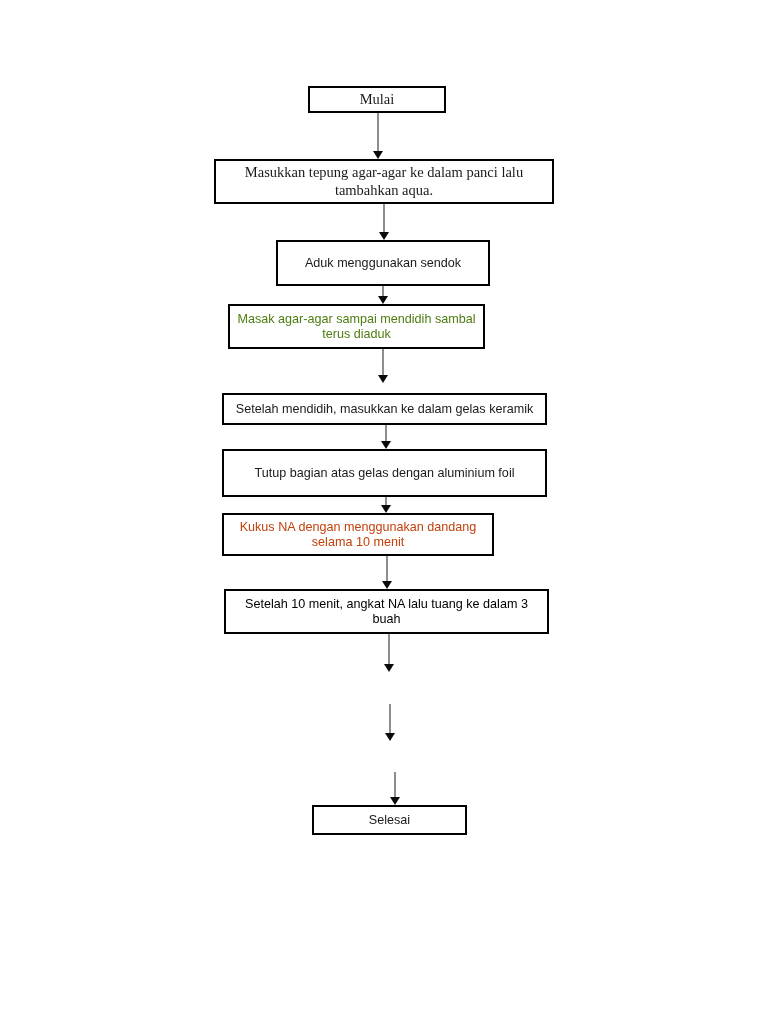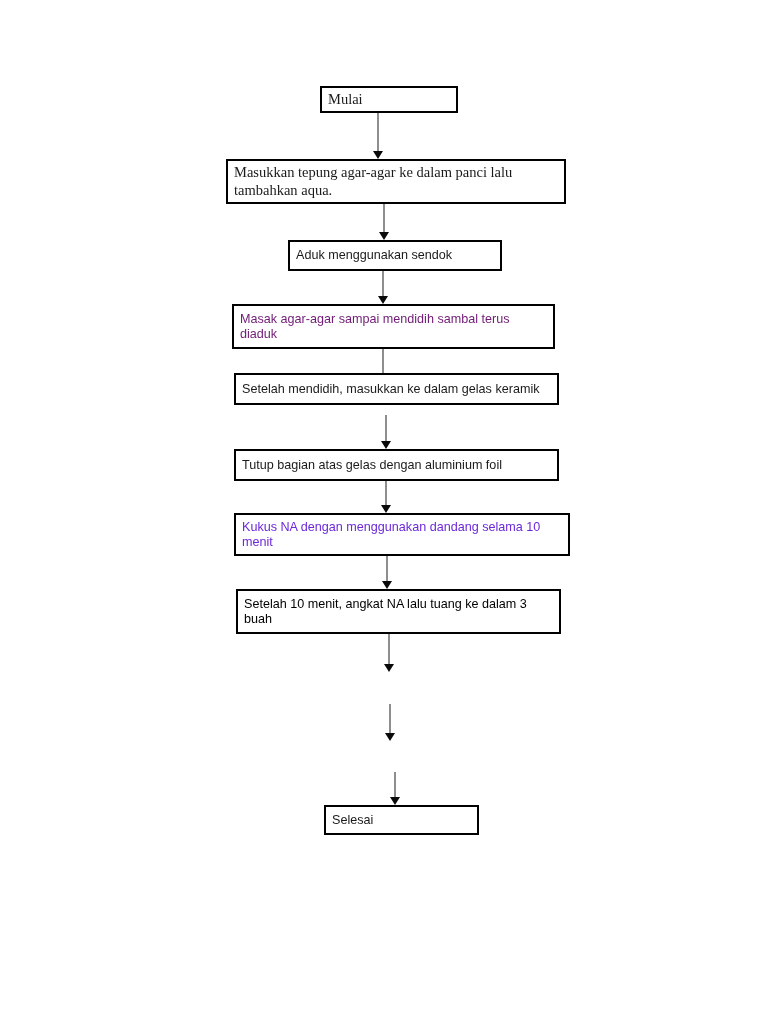--- a/index.html
+++ b/index.html
@@ -21,25 +21,24 @@
     overflow: hidden;
   }
   .node {
     position: absolute;
     box-sizing: border-box;
     background: #ffffff;
     border: 2px solid #000000;
     display: flex;
     align-items: center;
     justify-content: center;
-    text-align: left;
+    text-align: center;
     color: #1a1a1a;
     line-height: 1.18;
     padding: 2px 6px;
-    margin-left: 12px;
   }
   .node .node-label {
     display: block;
     width: 100%;
   }
   .font-serif {
     font-family: "Liberation Serif", serif;
     font-size: 14.5px;
   }
   .font-sans {
@@ -109,33 +108,33 @@
     <div class="connector" style="left: 394px; top: 772px; width: 2px; height: 33px;">
       <div class="stem" style="height: 26px; background: rgb(142, 142, 142);"></div>
       <div class="head" style="top: 25px; border-top-color: rgb(10, 10, 10);"></div>
     </div>
     <div class="node font-serif" style="left: 308px; top: 86px; width: 138px; height: 27px; border-color: rgb(0, 0, 0); color: rgb(26, 26, 26);">
       <span class="node-label">Mulai</span>
     </div>
     <div class="node font-serif" style="left: 214px; top: 159px; width: 340px; height: 45px; border-color: rgb(0, 0, 0); color: rgb(26, 26, 26);">
       <span class="node-label">Masukkan tepung agar-agar ke dalam panci lalu tambahkan aqua.</span>
     </div>
-    <div class="node font-sans" style="left: 276px; top: 240px; width: 214px; height: 31px; border-color: rgb(0, 0, 0); color: rgb(26, 26, 26);">
+    <div class="node font-sans" style="left: 276px; top: 240px; width: 214px; height: 46px; border-color: rgb(0, 0, 0); color: rgb(26, 26, 26);">
       <span class="node-label">Aduk menggunakan sendok</span>
     </div>
-    <div class="node font-sans" style="left: 220px; top: 304px; width: 323px; height: 45px; border-color: rgb(0, 0, 0); color: #701a75;">
+    <div class="node font-sans" style="left: 228px; top: 304px; width: 257px; height: 45px; border-color: rgb(0, 0, 0); color: #4d7c0f;">
       <span class="node-label">Masak agar-agar sampai mendidih sambal terus diaduk</span>
     </div>
-    <div class="node font-sans" style="left: 222px; top: 373px; width: 325px; height: 32px; border-color: rgb(0, 0, 0); color: rgb(26, 26, 26);">
+    <div class="node font-sans" style="left: 222px; top: 393px; width: 325px; height: 32px; border-color: rgb(0, 0, 0); color: rgb(26, 26, 26);">
       <span class="node-label">Setelah mendidih, masukkan ke dalam gelas keramik</span>
     </div>
-    <div class="node font-sans" style="left: 222px; top: 449px; width: 325px; height: 32px; border-color: rgb(0, 0, 0); color: rgb(26, 26, 26);">
+    <div class="node font-sans" style="left: 222px; top: 449px; width: 325px; height: 48px; border-color: rgb(0, 0, 0); color: rgb(26, 26, 26);">
       <span class="node-label">Tutup bagian atas gelas dengan aluminium foil</span>
     </div>
-    <div class="node font-sans" style="left: 222px; top: 513px; width: 336px; height: 43px; border-color: rgb(0, 0, 0); color: #6d28d9;">
+    <div class="node font-sans" style="left: 222px; top: 513px; width: 272px; height: 43px; border-color: rgb(0, 0, 0); color: #c2410c;">
       <span class="node-label">Kukus NA dengan menggunakan dandang selama 10 menit</span>
     </div>
     <div class="node font-sans" style="left: 224px; top: 589px; width: 325px; height: 45px; border-color: rgb(0, 0, 0); color: #000000;">
       <span class="node-label">Setelah 10 menit, angkat NA lalu tuang ke dalam 3 buah</span>
     </div>
     <div class="node font-sans" style="left: 312px; top: 805px; width: 155px; height: 30px; border-color: rgb(0, 0, 0); color: rgb(26, 26, 26);">
       <span class="node-label">Selesai</span>
     </div>
   </div>
 

